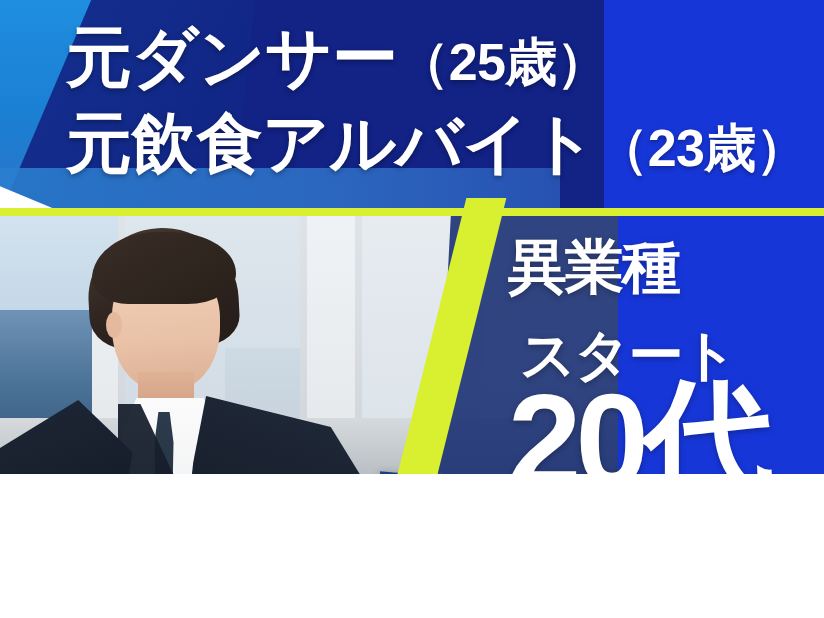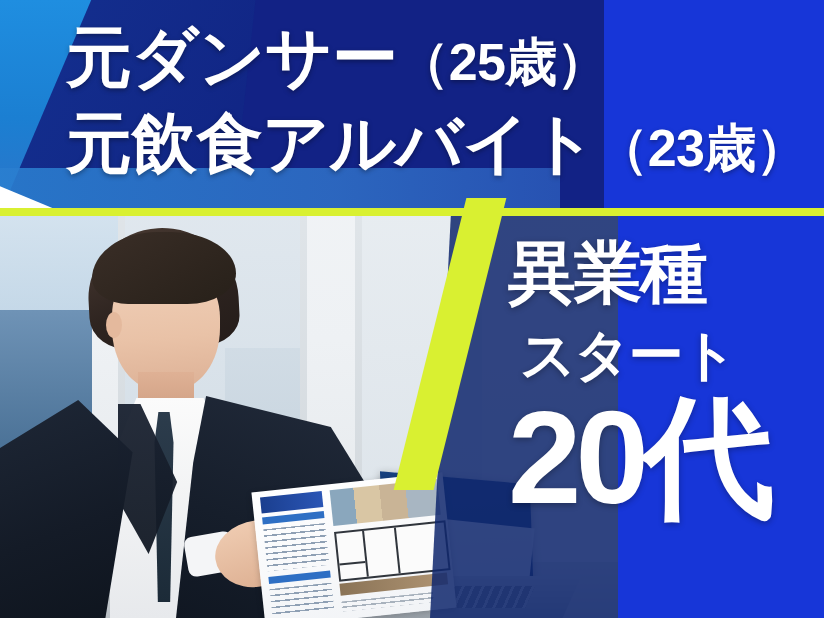--- a/index.html
+++ b/index.html
@@ -7,21 +7,21 @@
     padding: 0;
     background: #ffffff;
   }
   body {
     font-family: "Liberation Sans", "DejaVu Sans", sans-serif;
   }
 
   .banner {
     position: relative;
     width: 824px;
-    height: 618px;
+    height: 474px;
     overflow: hidden;
     background: #ffffff;
   }
 
   
   .photo-layer {
     position: absolute;
     inset: 0;
     overflow: hidden;
     background: #e9edf1;
@@ -277,23 +277,23 @@
   .hl-age { font-size: 52px; }
 
   .right-text {
     position: absolute;
     color: #ffffff;
     font-weight: 700;
     white-space: nowrap;
     line-height: 1;
     text-shadow: 0 2px 6px rgba(0,0,0,.30);
   }
-  .rt-1 { left: 508px; top: 238px; font-size: 68px; letter-spacing: -2px; }
+  .rt-1 { left: 508px; top: 238px; font-size: 59px; letter-spacing: -2px; }
   .rt-2 { left: 520px; top: 328px; font-size: 55px; letter-spacing: -2px; }
-  .rt-3 { left: 508px; top: 392px; font-size: 132px; letter-spacing: -6px; }
+  .rt-3 { left: 508px; top: 375px; font-size: 132px; letter-spacing: -6px; }
   .rt-4 { left: 512px; top: 512px; font-size: 92px; letter-spacing: -3px; }
 </style>
 </head>
 <body>
 
 <div class="banner">
 
   <div class="photo-layer">
     <div class="photo-bg"></div>
     <div class="sky-strip"></div>

